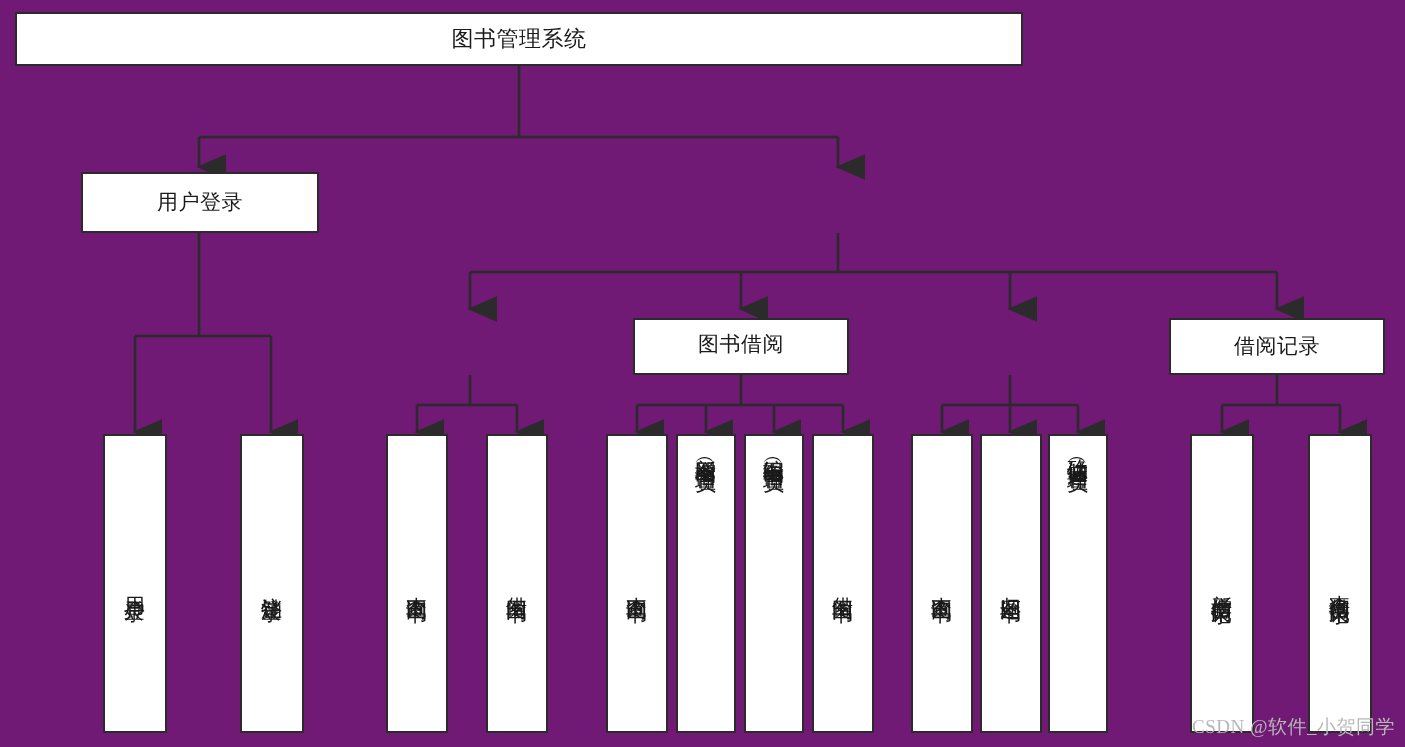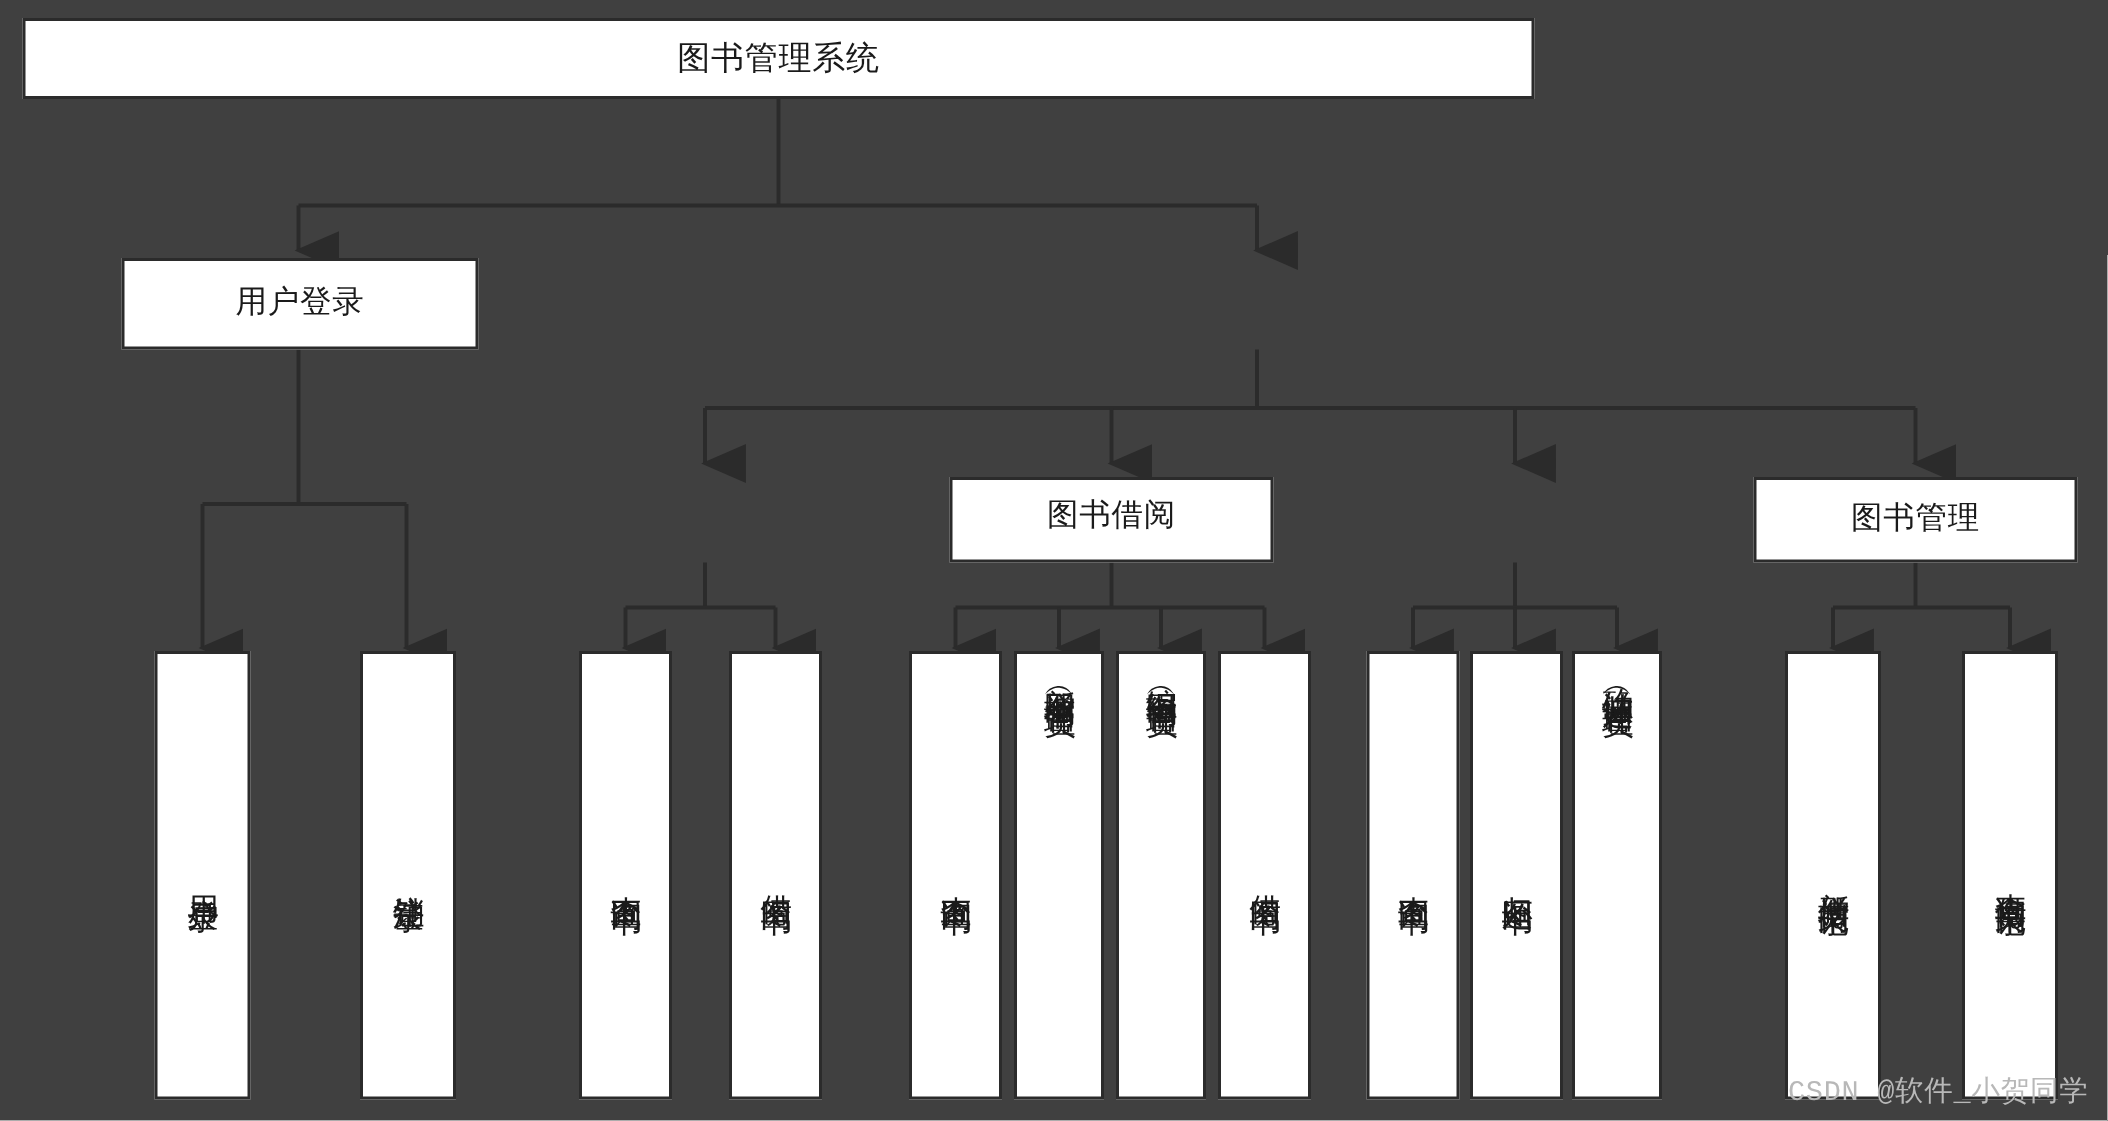--- a/index.html
+++ b/index.html
@@ -7,21 +7,21 @@
     padding: 0;
     background: #ffffff;
   }
   body {
     font-family: "Liberation Sans", "DejaVu Sans", sans-serif;
   }
   #canvas {
     position: relative;
     width: 1405px;
     height: 747px;
-    background: #404040;
+    background: #701a75;
     overflow: hidden;
   }
   #wires {
     position: absolute;
     left: 0;
     top: 0;
     width: 1405px;
     height: 747px;
     pointer-events: none;
   }
@@ -66,21 +66,21 @@
   .node.vert.mid {
     align-items: center;
     padding-top: 0;
   }
   .watermark {
     position: absolute;
     font-size: 19px;
     color: #b8b8b8;
     white-space: nowrap;
     letter-spacing: 0.5px;
-    font-family: Liberation Mono, monospace;
+    font-family: Liberation Serif, serif;
   }
 </style>
 </head>
 <body>
 
 <div id="canvas">
 
   <svg id="wires" viewBox="0 0 1405 747" xmlns="http://www.w3.org/2000/svg">
     <defs>
       <marker id="arrow" viewBox="0 0 12 12" refX="6" refY="10.5" markerWidth="12" markerHeight="12" orient="auto-start-reverse">
@@ -138,21 +138,21 @@
   </div>
 
   <div class="node horiz" style="left:81px; top:172px; width:238px; height:61px;">
     <span class="lbl">用户登录</span>
   </div>
 
   <div class="node horiz" style="left:633px; top:318px; width:216px; height:57px;font-family:Liberation Mono, monospace;">
     <span class="lbl">图书借阅</span>
   </div>
   <div class="node horiz" style="left:1169px; top:318px; width:216px; height:57px;">
-    <span class="lbl">图书管理</span>
+    <span class="lbl">借阅记录</span>
   </div>
 
   <div class="node vert mid" style="left:103px; top:434px; width:64px; height:299px;">
     <span class="lbl">用户登录</span>
   </div>
   <div class="node vert mid" style="left:240px; top:434px; width:64px; height:299px;">
     <span class="lbl">注销登录</span>
   </div>
 
   <div class="node vert mid" style="left:386px; top:434px; width:62px; height:299px;">

